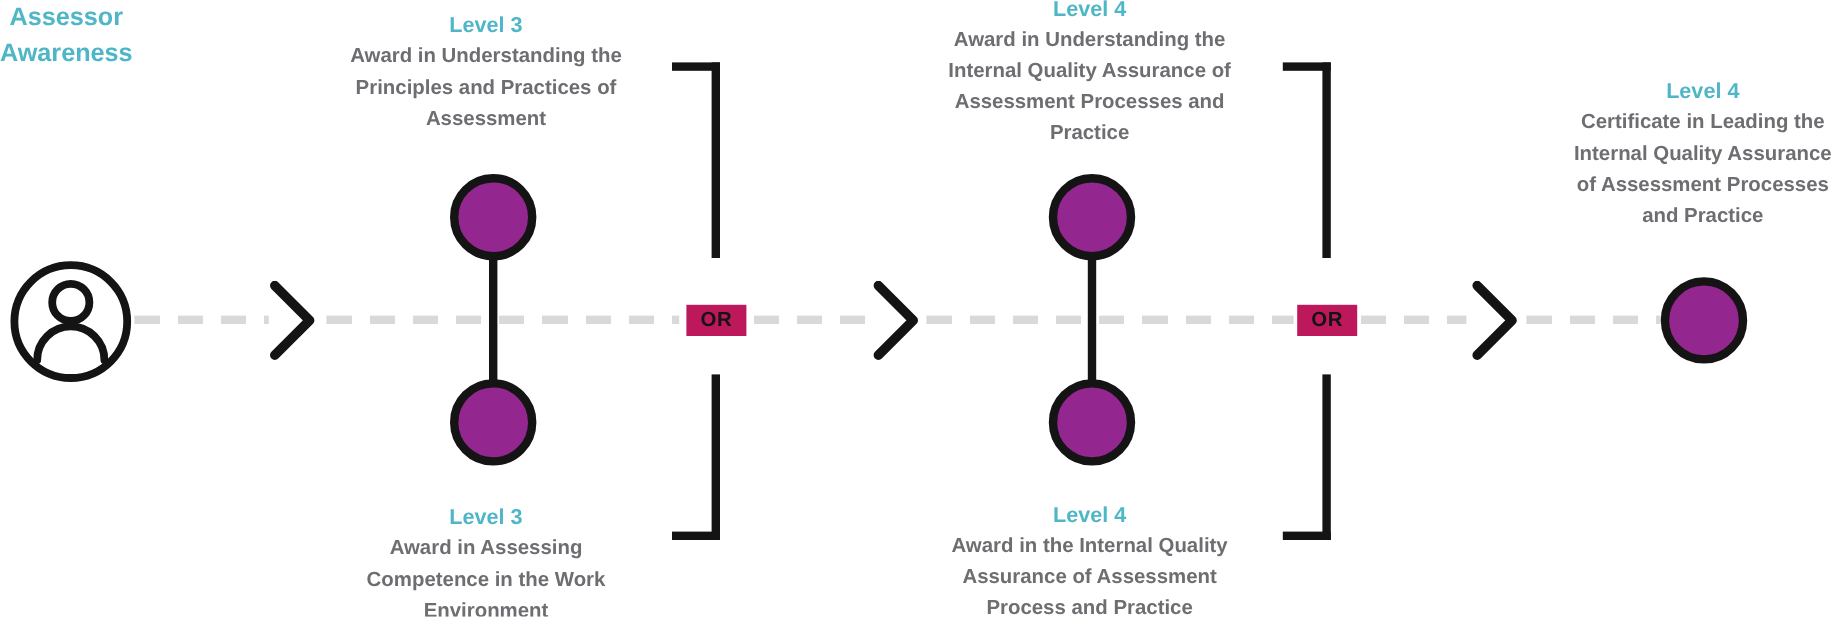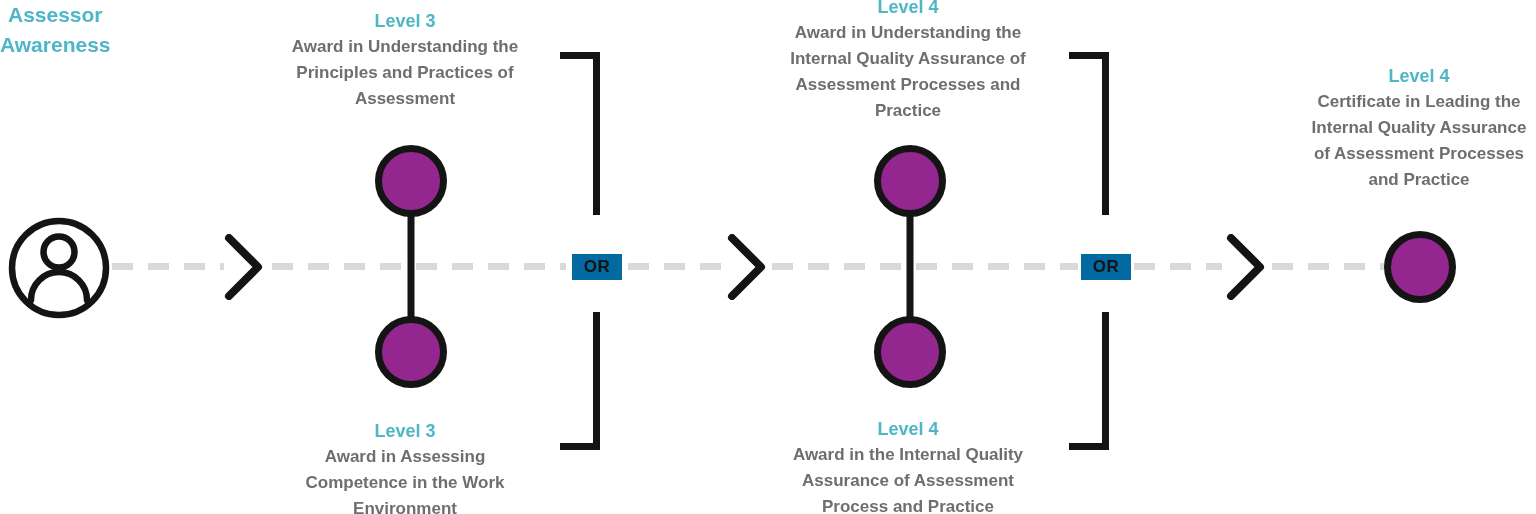--- a/index.html
+++ b/index.html
@@ -42,21 +42,21 @@
   }
   .course .level{color:var(--teal);font-size:18px;}
   .course .title{color:var(--gray-text);white-space:pre-line;}
 
   
   .or-label{
     width:50px;top:254px;height:26px;
     text-align:center;
     color:var(--ink);
     font-size:17px;font-weight:800;line-height:26px;letter-spacing:0.5px;
-    background:#0369a1;
+    background:#be185d;
   }
 
   
   .bracket-top{
     top:52px;width:33px;height:156px;
     border-top:7px solid var(--ink);
     border-right:7px solid var(--ink);
   }
   .bracket-bottom{
     top:312px;width:33px;height:131px;

